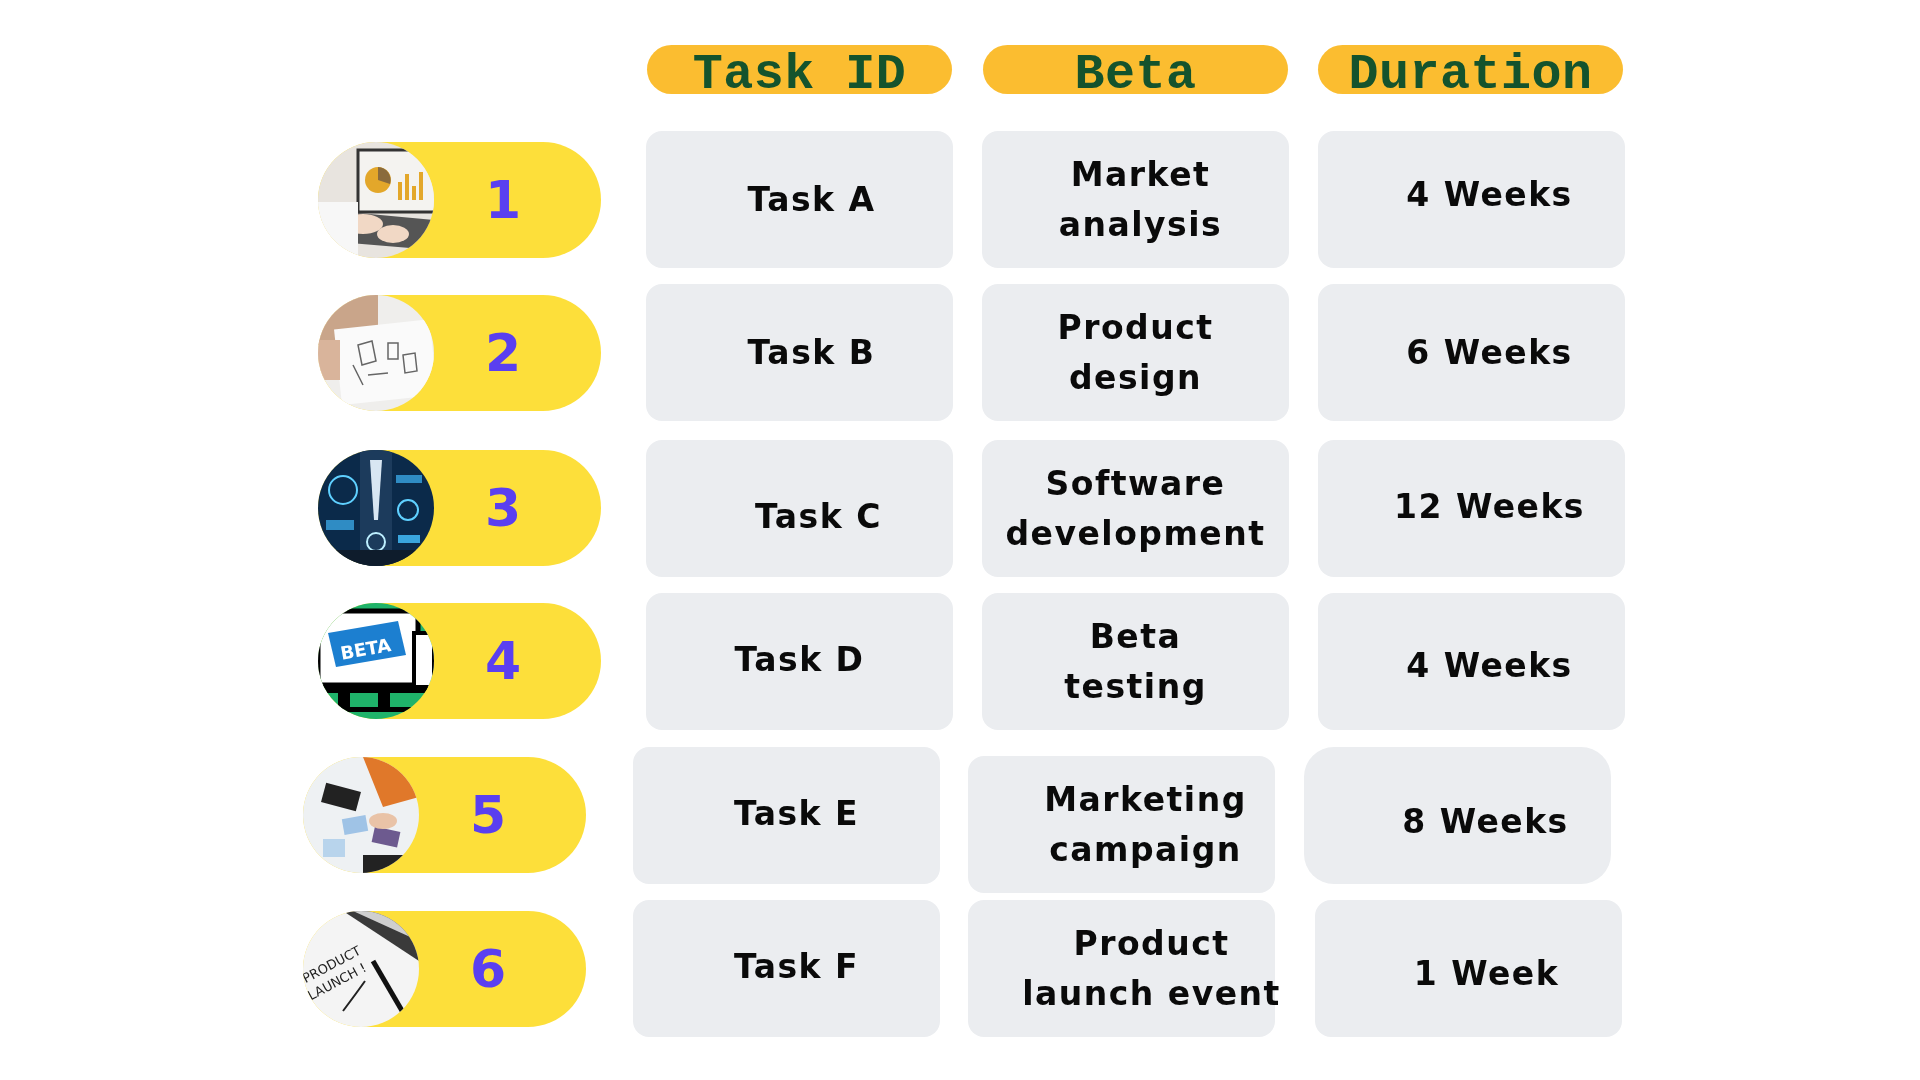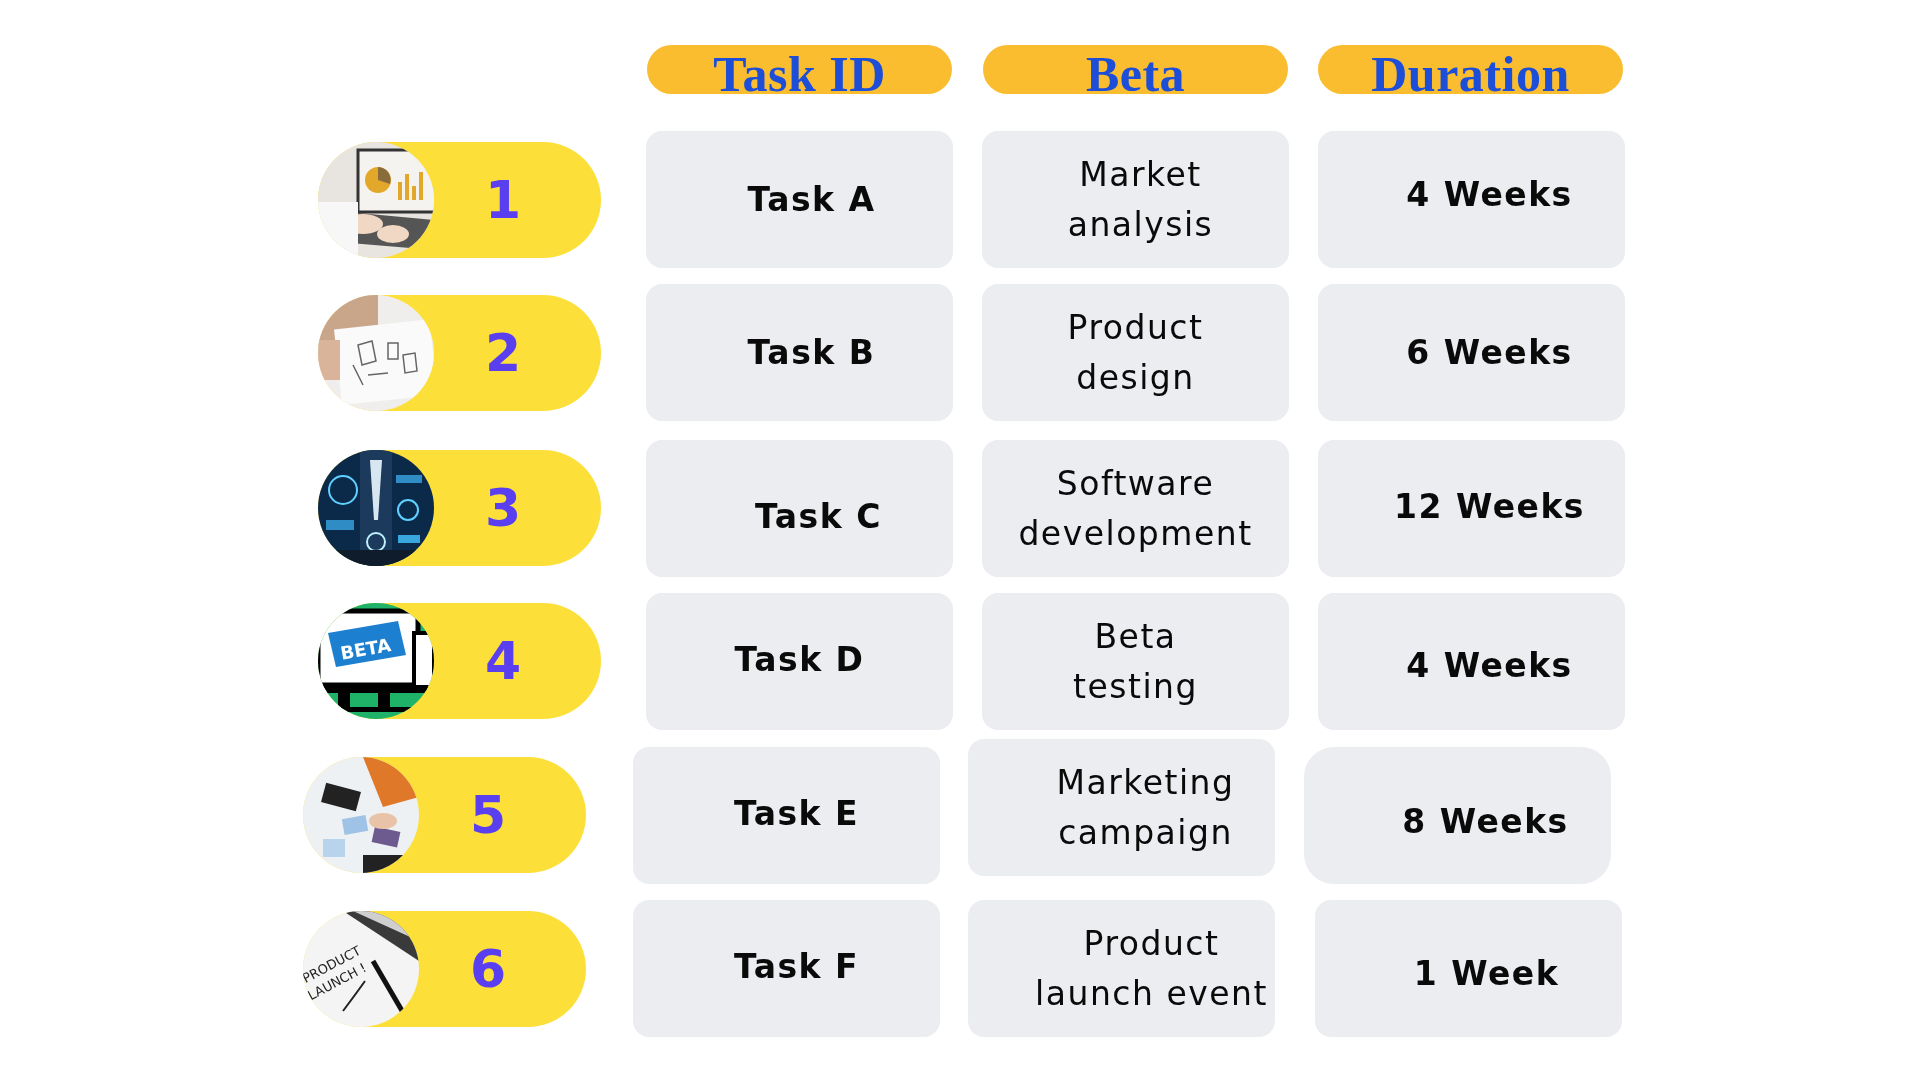--- a/index.html
+++ b/index.html
@@ -1,31 +1,31 @@
 <!DOCTYPE html>
 <html><head>
 <meta charset="utf-8">
 <style>
   html, body { margin:0; padding:0; }
   body { width:1920px; height:1080px; background:#ffffff; position:relative; overflow:hidden;
          font-family:"DejaVu Sans", sans-serif; }
   .hdr { position:absolute; top:45px; height:49px; width:305px; background:#fbbd30; border-radius:25px;
          display:flex; align-items:center; justify-content:center; }
-  .hdr span { font-family:Liberation Serif, serif; font-weight:bold; font-size:50px; color:#1d4ed8;
+  .hdr span { font-family:Liberation Mono, monospace; font-weight:bold; font-size:50px; color:#14532d;
               line-height:49px; margin-top:10px; letter-spacing:0.5px; }
   .pill { position:absolute; width:283px; height:116px; background:#fddf3a; border-radius:58px; }
   .pill .pic { position:absolute; left:0; top:0; width:116px; height:116px; border-radius:50%; overflow:hidden; }
   .pill .num { position:absolute; left:150px; width:70px; top:0; height:116px; line-height:116px; text-align:center;
                font-family:"DejaVu Sans", sans-serif; font-weight:bold; font-size:52px; color:#5a3ff0; }
   .card { position:absolute; width:307px; height:137px; background:#ebedf0; border-radius:16px;
           display:flex; align-items:center; justify-content:center; box-sizing:border-box; }
   .card .t { font-family:"DejaVu Sans", sans-serif; color:#0a0a0a; font-size:33px; text-align:center;
              letter-spacing:1.5px; line-height:50px; white-space:pre-line; }
   .card .t.b { font-weight:bold; }
-  .card .t.m { font-weight:normal; }
+  .card .t.m { font-weight:bold; }
 </style>
 </head>
 <body>
 
 <div class="hdr" style="left:647px;">
   <span>Task ID</span>
 </div>
 <div class="hdr" style="left:983px;">
   <span>Beta</span>
 </div>
@@ -152,21 +152,21 @@
       <rect x="20" y="82" width="22" height="18" fill="#b8d4ec"></rect>
       <rect x="60" y="98" width="40" height="18" fill="#222"></rect>
       <ellipse cx="80" cy="64" rx="14" ry="8" fill="#e9c3a7"></ellipse>
     </svg>
   </div>
   <div class="num">5</div>
 </div>
 <div class="card" style="left:633px; top:747px;">
   <div class="t b" style="margin-left:20px; margin-top:-4px;">Task E</div>
 </div>
-<div class="card" style="left:968px; top:739px;padding-left:20px;">
+<div class="card" style="left:968px; top:756px;padding-left:20px;">
   <div class="t m" style="margin-left:28px;">Marketing
 campaign</div>
 </div>
 <div class="card" style="left:1304px; top:747px;border-radius:30px;">
   <div class="t b" style="margin-left:56px; margin-top:12px;">8 Weeks</div>
 </div>
 
 <div class="pill" style="left:303px; top:911px;">
   <div class="pic">
     <svg width="116" height="116" viewBox="0 0 116 116">

